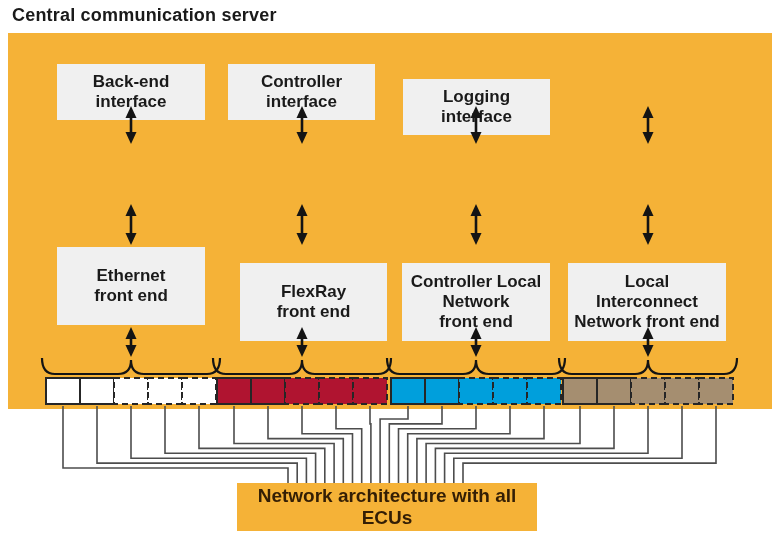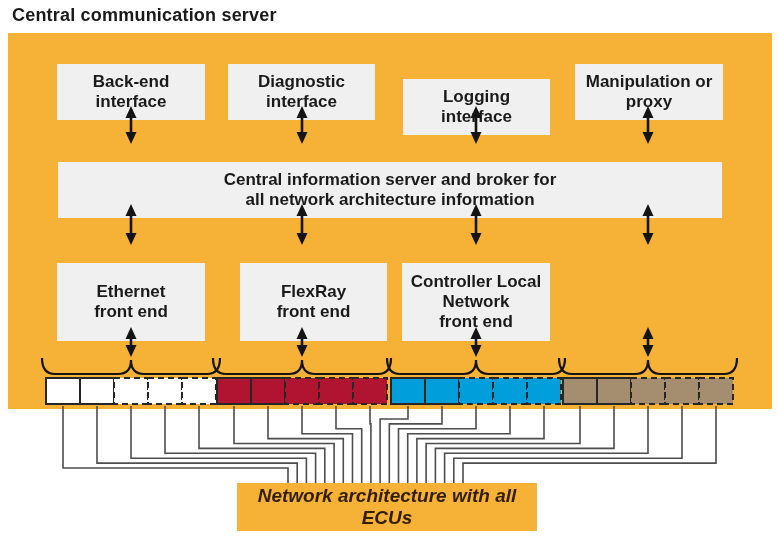--- a/index.html
+++ b/index.html
@@ -17,51 +17,50 @@
   .box{
     position:absolute;background:var(--boxgray,#f0f0f0);
     display:flex;align-items:center;justify-content:center;text-align:center;
     font-weight:700;font-size:17px;line-height:1.18;white-space:pre-line;margin-top:16px;
   }
   .overlay{position:absolute;left:0;top:0;pointer-events:none;}
   .bottom-box{
     position:absolute;left:237px;top:483px;width:300px;height:48px;
     background:var(--orange,#f5b237);color:var(--bottomtext,#331e05);
     display:flex;align-items:center;justify-content:center;text-align:center;
-    font-weight:700;font-size:19px;font-style:italic;
+    font-weight:700;font-size:19px;
   }
 </style>
 </head>
 <body>
 
 <div class="stage">
 
   <div class="title">Central communication server</div>
 
   <div class="panel"></div>
 
   <div class="box" style="left:57px;top:48px;width:148px;height:56px">Back-end
 interface</div>
-  <div class="box" style="left:228px;top:48px;width:147px;height:56px">Diagnostic
+  <div class="box" style="left:228px;top:48px;width:147px;height:56px">Controller
 interface</div>
   <div class="box" style="left:403px;top:63px;width:147px;height:56px">Logging
 interface</div>
-  <div class="box" style="left:575px;top:48px;width:148px;height:56px">Manipulation or
-proxy</div>
 
-  <div class="box" style="left:58px;top:146px;width:664px;height:56px">Central information server and broker for
-all network architecture information</div>
 
-  <div class="box" style="left:57px;top:247px;width:148px;height:78px">Ethernet
+  <div class="box" style="left:57px;top:231px;width:148px;height:78px">Ethernet
 front end</div>
   <div class="box" style="left:240px;top:247px;width:147px;height:78px">FlexRay
 front end</div>
   <div class="box" style="left:402px;top:247px;width:148px;height:78px">Controller Local
 Network
 front end</div>
+  <div class="box" style="left:568px;top:247px;width:158px;height:78px">Local
+Interconnect
+Network front end</div>
 
   <svg class="overlay" id="gfx" width="780" height="537" viewBox="0 0 780 537">
       <line x1="131" y1="115" x2="131" y2="135" stroke="#141414" stroke-width="2.6"></line>
       <polygon points="131,106 125.5,118 136.5,118" fill="#141414"></polygon>
       <polygon points="131,144 125.5,132 136.5,132" fill="#141414"></polygon>
       <line x1="302" y1="115" x2="302" y2="135" stroke="#141414" stroke-width="2.6"></line>
       <polygon points="302,106 296.5,118 307.5,118" fill="#141414"></polygon>
       <polygon points="302,144 296.5,132 307.5,132" fill="#141414"></polygon>
       <line x1="476" y1="115" x2="476" y2="135" stroke="#141414" stroke-width="2.6"></line>
       <polygon points="476,106 470.5,118 481.5,118" fill="#141414"></polygon>

